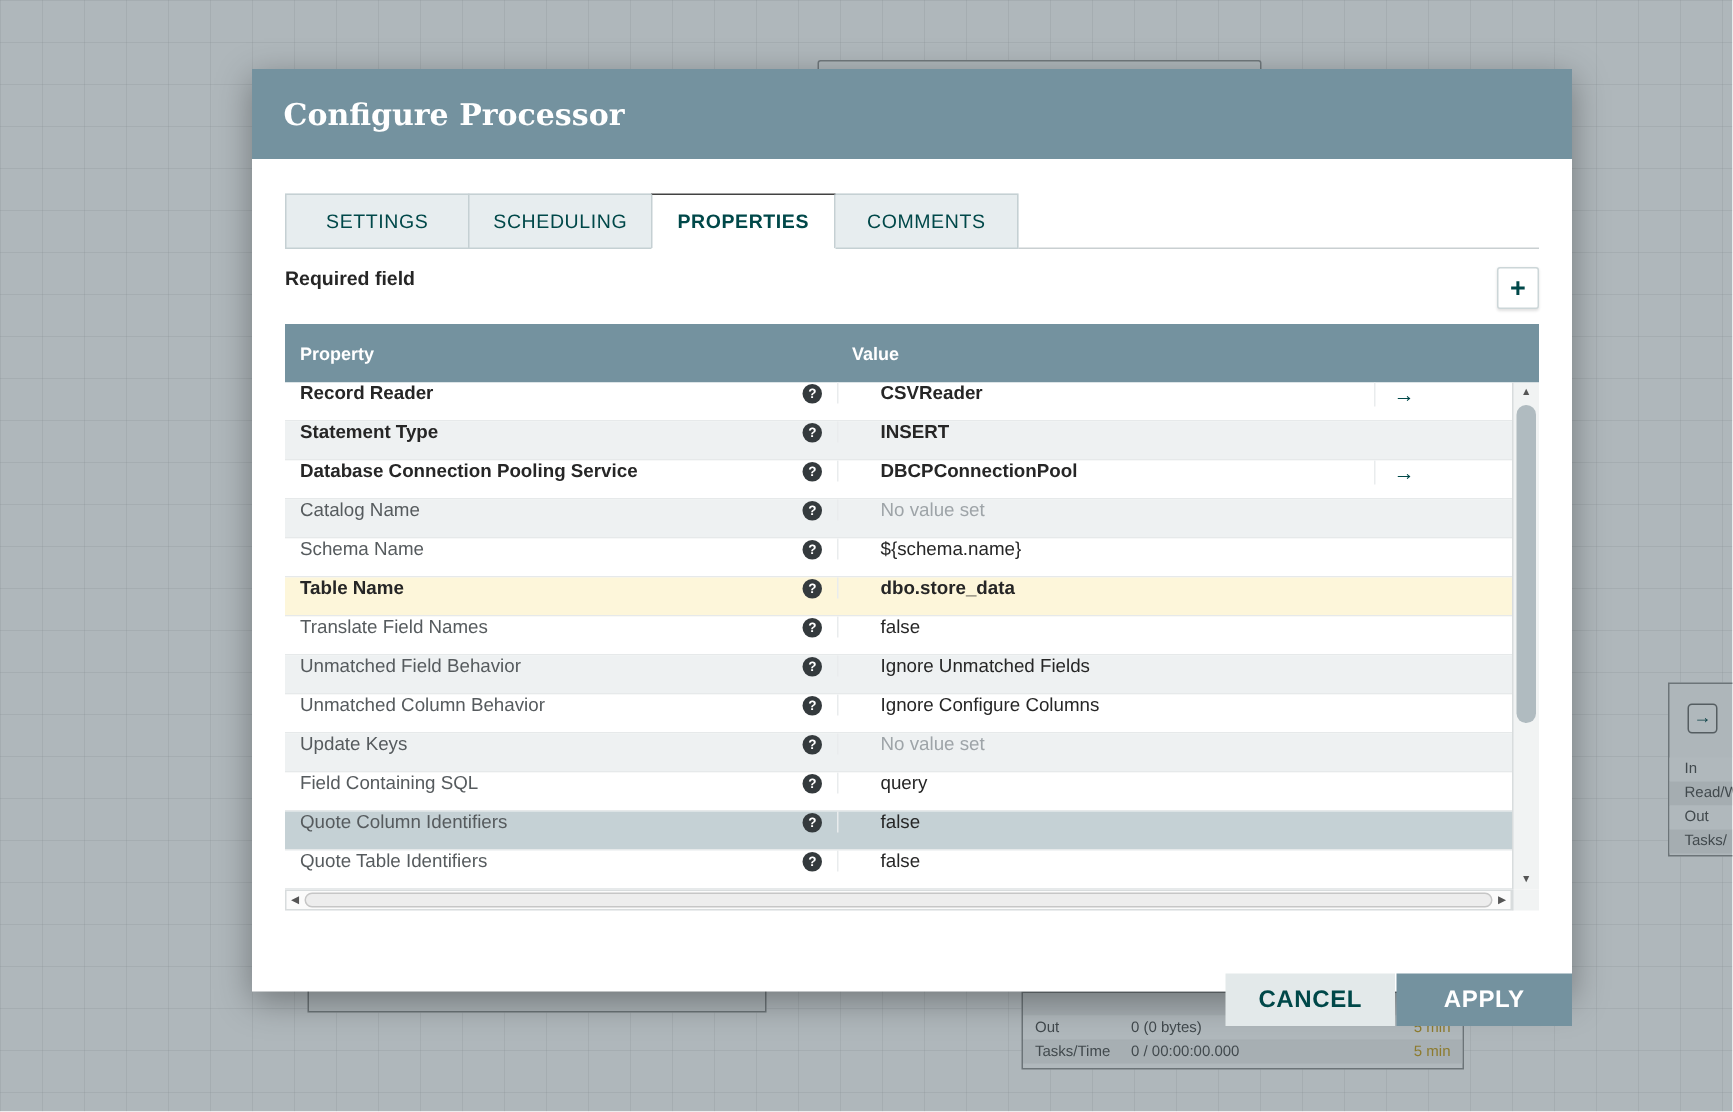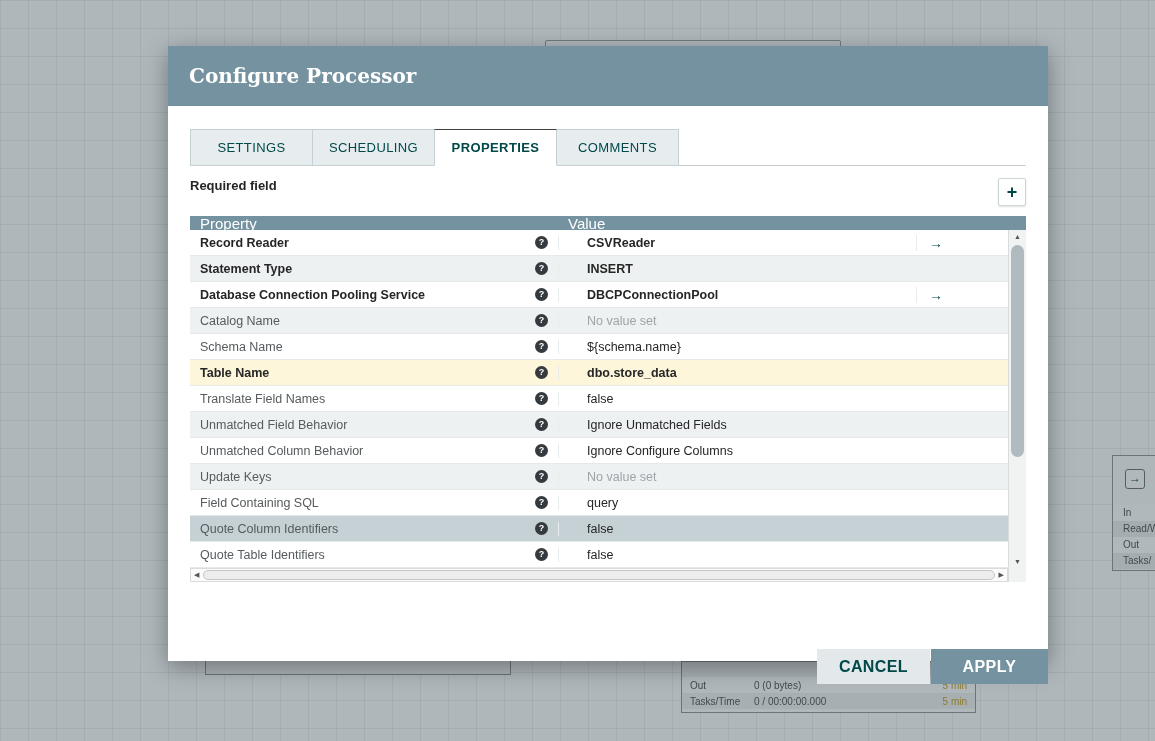--- a/index.html
+++ b/index.html
@@ -77,26 +77,26 @@
   
   .req-row{display:flex;justify-content:space-between;margin-top:12px;height:30px;}
   .req-label{font-size:13px;font-weight:bold;color:#262626;}
   .add-btn{
     width:28px;height:28px;background:#fff;border:1px solid #ccd6d8;border-radius:2px;
     color:var(--accent);font-size:18px;font-weight:bold;line-height:24px;text-align:center;
     cursor:pointer;box-shadow:0 1px 2px rgba(0,0,0,0.12);padding:0;
   }
   
   .table-wrap{margin-top:8px;width:836px;}
-  .thead{display:flex;height:14px;background:var(--table-header-bg);color:#fff;font-weight:normal;font-size:15px;align-items:center;}
+  .thead{display:flex;height:39px;background:var(--table-header-bg);color:#fff;font-weight:bold;font-size:12px;align-items:center;}
   .th-prop{width:368px;padding-left:10px;box-sizing:border-box;}
   .th-val{padding-left:10px;}
   .tbody-row{display:flex;}
   .tbody{width:818px;}
-  .trow{display:flex;height:26px;box-sizing:border-box;border-bottom:1px solid #e6e9ea;background:#fff;font-size:12.5px;align-items:center;}
+  .trow{display:flex;height:26px;box-sizing:border-box;border-bottom:1px solid #e6e9ea;background:#fff;font-size:12.5px;align-items:flex-start;}
   .trow.alt{background:var(--alt-row);}
   .trow.yellow{background:var(--highlight-row);}
   .trow.selected{background:var(--selected-row);}
   .cell-prop{width:368px;display:flex;justify-content:space-between;align-items:center;padding:0 10px;box-sizing:border-box;flex:none;}
   .pname{color:#565b5e;white-space:nowrap;}
   .pname.req{color:#262626;font-weight:bold;}
   .qicon{
     width:13px;height:13px;border-radius:50%;background:var(--help-icon);color:#fff;
     font-size:9px;font-weight:bold;text-align:center;line-height:13px;flex:none;cursor:pointer;
   }

